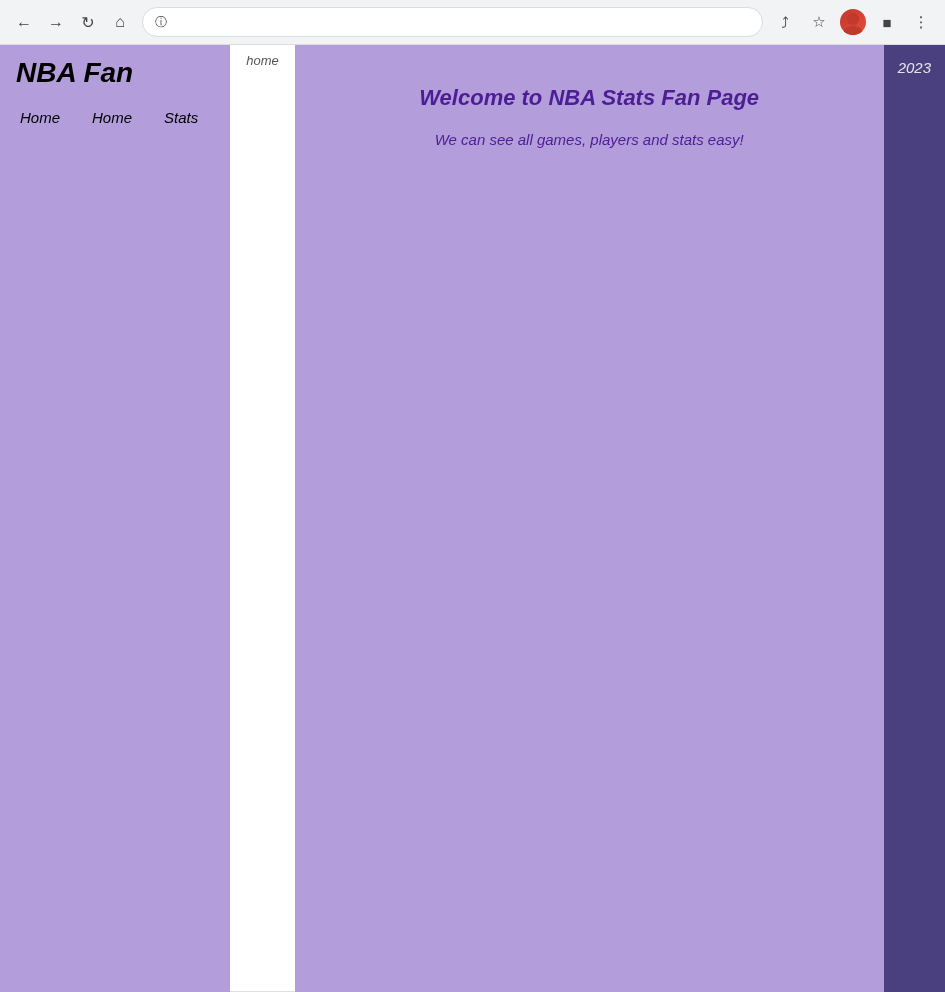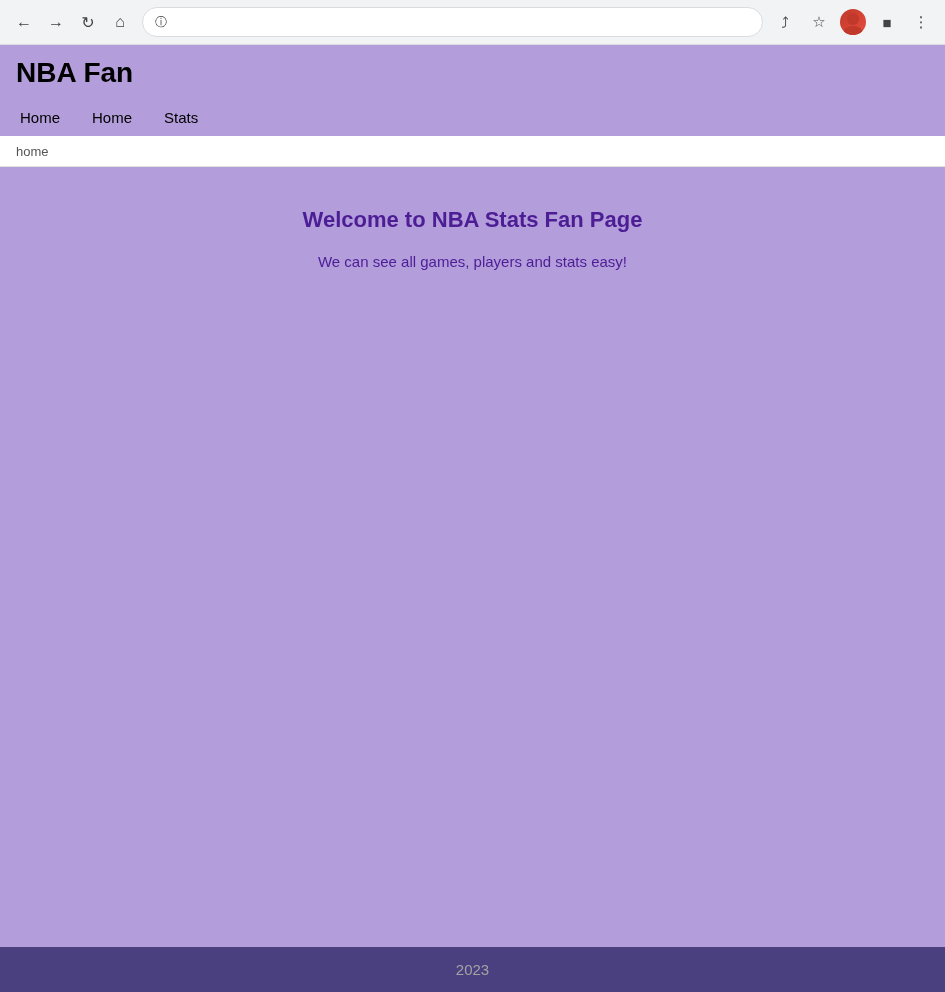--- a/index.html
+++ b/index.html
@@ -104,22 +104,22 @@
       background: linear-gradient(135deg, #c0392b, #e74c3c);
       display: flex;
       align-items: center;
       justify-content: center;
       overflow: hidden;
     }
 
     
     .app-wrapper {
       display: flex;
-      flex-direction: column;
-      flex: 1;
+      flex: 1;
+      font-style: italic;
     }
 
     
     .app-header {
       background-color: #b39ddb;
       padding: 12px 16px 0 16px;
     }
 
     .app-title {
       font-size: 28px;
@@ -177,21 +177,21 @@
 
     .welcome-subtitle {
       font-size: 15px;
       color: #4c1d95;
       text-align: center;
     }
 
     
     .app-footer {
       background-color: #4a4080;
-      color: #a3a3a3;
+      color: #e5e5e5;
       text-align: center;
       padding: 14px;
       font-size: 15px;
     }
   </style>
 </head>
 <body>
 
 <div class="browser-chrome">
   <div class="browser-toolbar">

